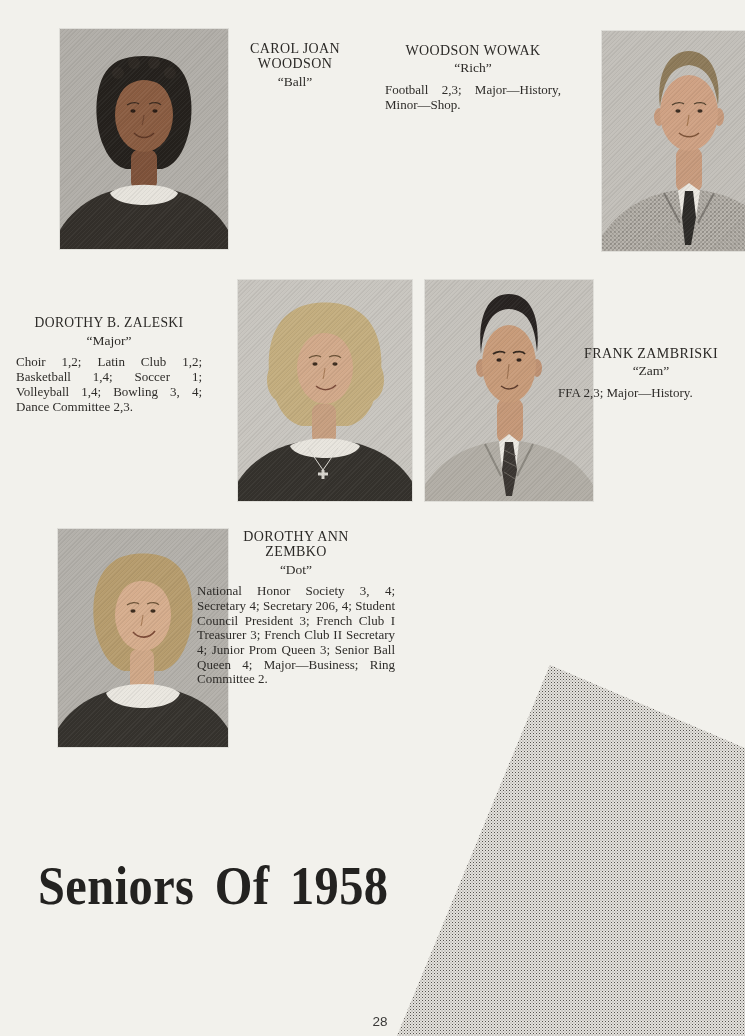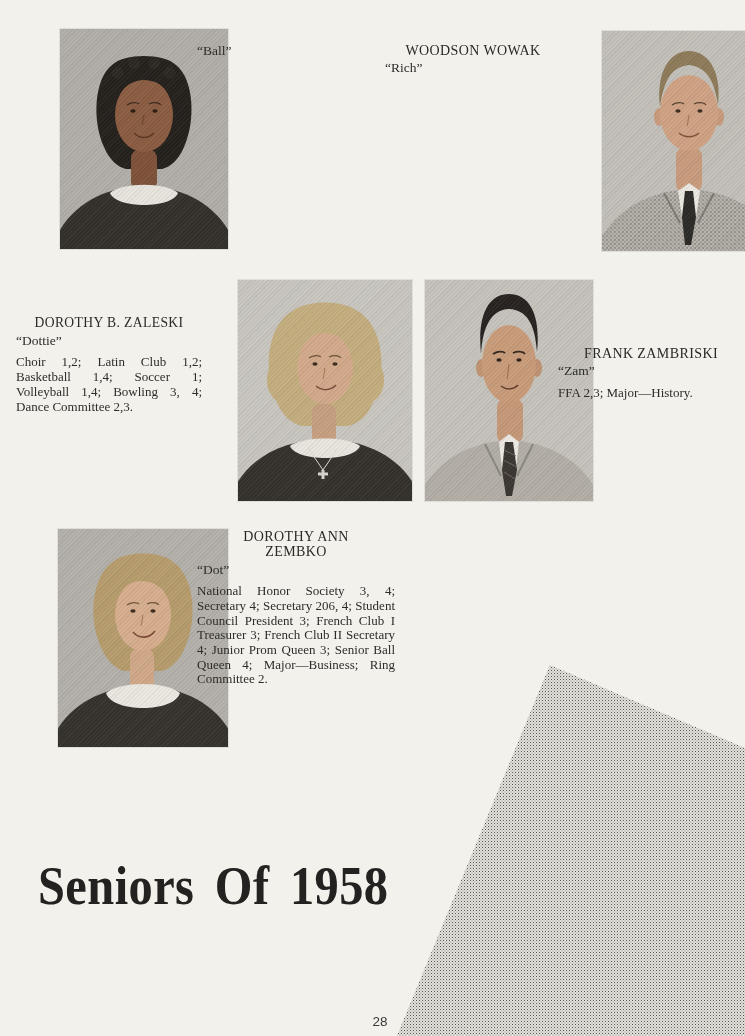--- a/index.html
+++ b/index.html
@@ -44,20 +44,21 @@
     font-weight: 400;
     letter-spacing: 0.4px;
     line-height: 1.1;
     text-align: center;
     color: #2b2926;
   }
   .entry .nick {
     margin-top: 2px;
     font-size: 13.5px;
     line-height: 1.15;
+    text-align: center;
   }
   .entry .acts {
     margin: 7px 0 0 0;
     font-size: 13px;
     line-height: 1.13;
     text-align: justify;
   }
   .e-woodson   { left: 197px; top: 41px;  width: 196px; }
   .e-woodson .name { max-width: 132px; }
   .e-wowak     { left: 385px; top: 43px;  width: 176px; }
@@ -131,26 +132,28 @@
       <ellipse cx="73" cy="82" rx="2.6" ry="1.8" fill="#2a1c14"></ellipse>
       <ellipse cx="95" cy="82" rx="2.6" ry="1.8" fill="#2a1c14"></ellipse>
       <path d="M67,76 C71,73 77,73 79,75" stroke="#3c2a1e" stroke-width="1.2" fill="none"></path>
       <path d="M89,75 C93,73 99,73 101,76" stroke="#3c2a1e" stroke-width="1.2" fill="none"></path>
       <path d="M84,86 C83,92 83,94 82,96" stroke="#6e4530" stroke-width="1.1" fill="none"></path>
       <path d="M74,104 C80,110 88,110 94,104" stroke="#5d3624" stroke-width="1.6" fill="none"></path>
     </svg>
   </figure>
 
   <section class="entry e-woodson">
+    <h2 class="name">CAROL JOAN WOODSON</h2>
     <div class="nick">“Ball”</div>
   </section>
 
   <section class="entry e-wowak">
     <h2 class="name">WOODSON WOWAK</h2>
     <div class="nick">“Rich”</div>
+    <p class="acts">Football 2,3; Major—History, Minor—Shop.</p>
   </section>
 
   <figure class="photo p-wowak">
     <svg viewBox="0 0 173 220" preserveAspectRatio="none">
       <defs>
         <pattern id="tw1" width="4" height="4" patternUnits="userSpaceOnUse">
           <rect width="4" height="4" fill="#b7b3ac"></rect>
           <rect width="2" height="2" fill="#97938c"></rect>
           <rect x="2" y="2" width="2" height="2" fill="#a5a19a"></rect>
         </pattern>
@@ -169,21 +172,21 @@
       <ellipse cx="98" cy="80" rx="2.6" ry="1.8" fill="#3a2c20"></ellipse>
       <path d="M70,74 C74,71 80,71 82,73" stroke="#55432f" stroke-width="1.3" fill="none"></path>
       <path d="M92,73 C96,71 102,71 104,74" stroke="#55432f" stroke-width="1.3" fill="none"></path>
       <path d="M87,84 C86,90 86,92 85,95" stroke="#a3764f" stroke-width="1.1" fill="none"></path>
       <path d="M77,102 C83,107 91,107 97,102" stroke="#7c5236" stroke-width="1.5" fill="none"></path>
     </svg>
   </figure>
 
   <section class="entry e-zaleski">
     <h2 class="name">DOROTHY B. ZALESKI</h2>
-    <div class="nick">“Dottie”</div>
+    <div class="nick">“Major”</div>
     <p class="acts">Choir 1,2; Latin Club 1,2; Basketball 1,4; Soccer 1; Volleyball 1,4; Bowling 3, 4; Dance Committee 2,3.</p>
   </section>
 
   <figure class="photo p-zaleski">
     <svg viewBox="0 0 174 221" preserveAspectRatio="none">
       <rect width="174" height="221" fill="#c8c5bf"></rect>
       <path d="M38,120 C24,86 30,44 56,30 C70,20 104,20 118,30 C144,44 150,86 136,120 C130,136 120,144 110,146 L64,146 C54,144 44,136 38,120 Z" fill="#c3ad7e"></path>
       <ellipse cx="44" cy="100" rx="15" ry="22" fill="#c3ad7e"></ellipse>
       <ellipse cx="131" cy="100" rx="15" ry="22" fill="#c3ad7e"></ellipse>
       <rect x="74" y="124" width="24" height="40" rx="8" fill="#c79f80"></rect>

